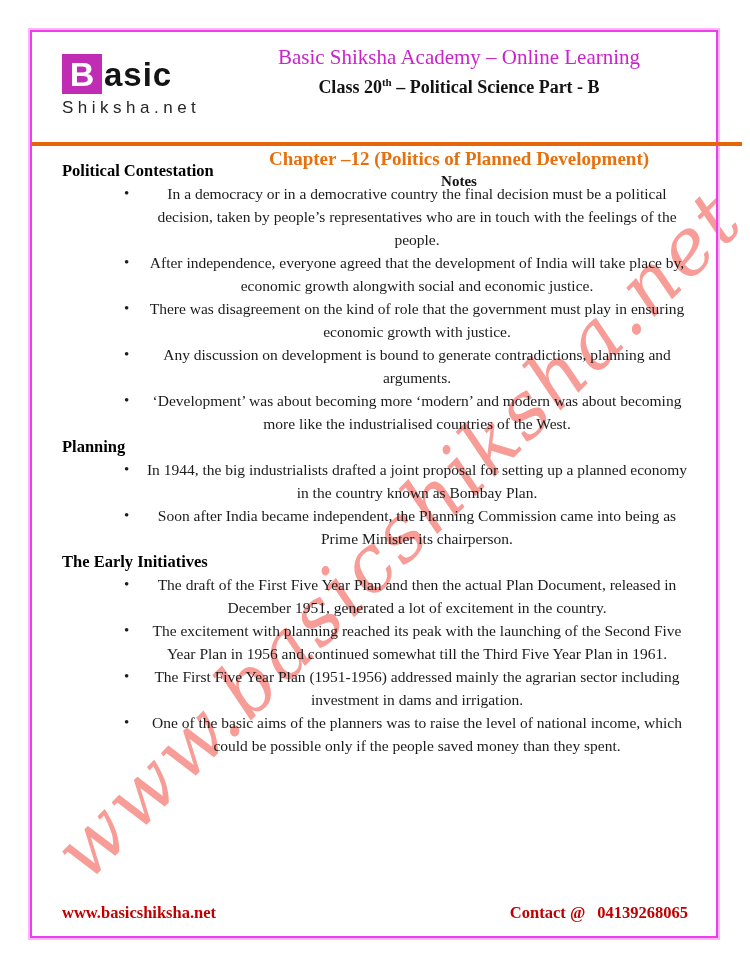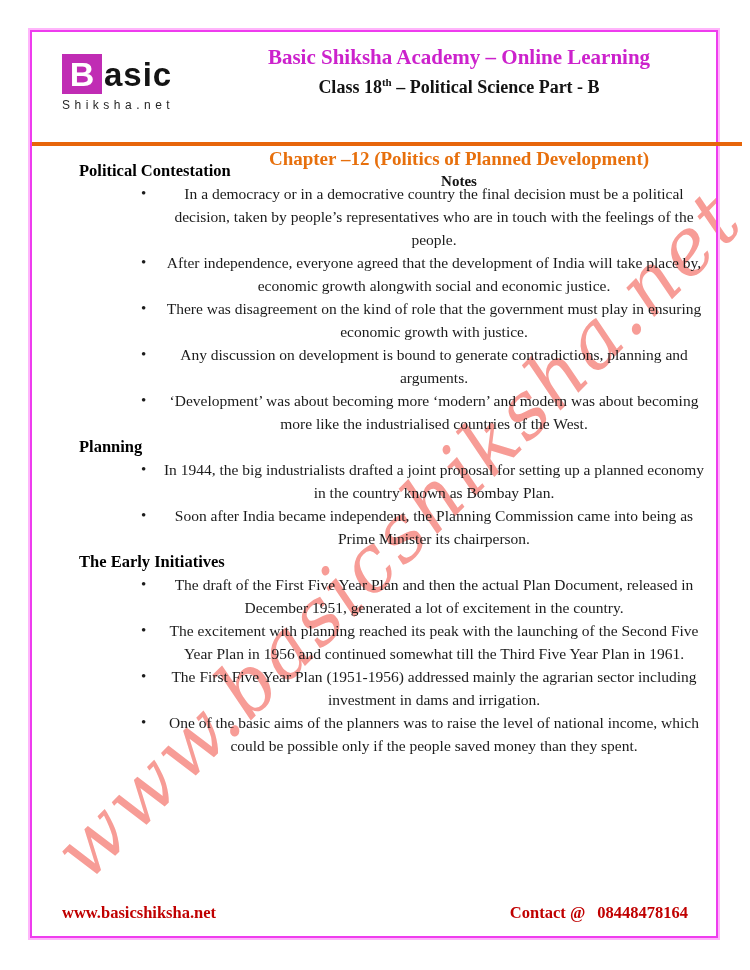--- a/index.html
+++ b/index.html
@@ -59,48 +59,47 @@
     font-family:"Liberation Sans", sans-serif;
     font-weight:bold;
     font-size:33px;
     line-height:38px;
     color:#141414;
     margin-left:2px;
     letter-spacing:1px;
   }
   .logo-subtext {
     font-family:"Liberation Sans", sans-serif;
-    font-size:12px;
+    font-size:17px;
     letter-spacing:4.5px;
     color:#262626;
     margin-top:4px;
     white-space:nowrap;
   }
   .header-text { flex:1; text-align:center; }
-  .h-title   { font-size:21px; font-weight:bold; color:#cc22cc; line-height:26px; }
+  .h-title   { font-size:21px; font-weight:normal; color:#cc22cc; line-height:26px; }
   .h-sub     { font-size:18px; font-weight:bold; color:#131313; line-height:24px; }
   .h-sub sup { font-size:11px; }
   .h-chapter { font-size:19px; font-weight:bold; color:#e7700d; line-height:24px;margin-top:48px; }
   .h-notes   { font-size:15px; font-weight:bold; color:#131313; line-height:21px; }
   
   .orange-rule {
     position:absolute;
     left:0px; top:110px;
     width:710px; height:4px;
     background:#e7650a;
     z-index:3;
   }
   
   .content {
     flex:1;
     padding:17px 20px 0 30px;
     font-size:15.5px;
     line-height:23px;
     color:#1b1b1b;
-    margin-left:17px;
   }
   .section-heading {
     font-weight:bold;
     color:#000000;
     font-size:16.5px;
     line-height:23px;
   }
   ul.bullets { margin:0; padding:0; list-style:none;text-align:center; }
   ul.bullets li {
     position:relative;
@@ -137,21 +136,21 @@
   <div class="header">
     <div class="logo">
       <div class="logo-row">
         <div class="logo-badge">B</div>
         <div class="logo-rest">asic</div>
       </div>
       <div class="logo-subtext">Shiksha.net</div>
     </div>
     <div class="header-text">
       <div class="h-title">Basic Shiksha Academy – Online Learning</div>
-      <div class="h-sub"><span>Class 18</span><sup>th</sup><span> – Political Science Part - B</span></div>
+      <div class="h-sub"><span>Class 20</span><sup>th</sup><span> – Political Science Part - B</span></div>
       <div class="h-chapter">Chapter –12 (Politics of Planned Development)</div>
       <div class="h-notes">Notes</div>
     </div>
   </div>
   <div class="orange-rule"></div>
 
   <div class="content">
 
     <div class="section">
       <div class="section-heading">Political Contestation</div>
@@ -184,16 +183,16 @@
         <li>The excitement with planning reached its peak with the launching of the Second Five Year Plan in 1956 and continued somewhat till the Third Five Year Plan in 1961.</li>
         <li>The First Five Year Plan (1951-1956) addressed mainly the agrarian sector including investment in dams and irrigation.</li>
         <li>One of the basic aims of the planners was to raise the level of national income, which could be possible only if the people saved money than they spent.</li>
       </ul>
     </div>
 
   </div>
 
   <div class="footer">
     <span class="site">www.basicshiksha.net</span>
-    <span class="contact"><span>Contact @</span><span class="contact-number">08448478164</span></span>
+    <span class="contact"><span>Contact @</span><span class="contact-number">04139268065</span></span>
   </div>
 
 </div>
 
 </body></html>

